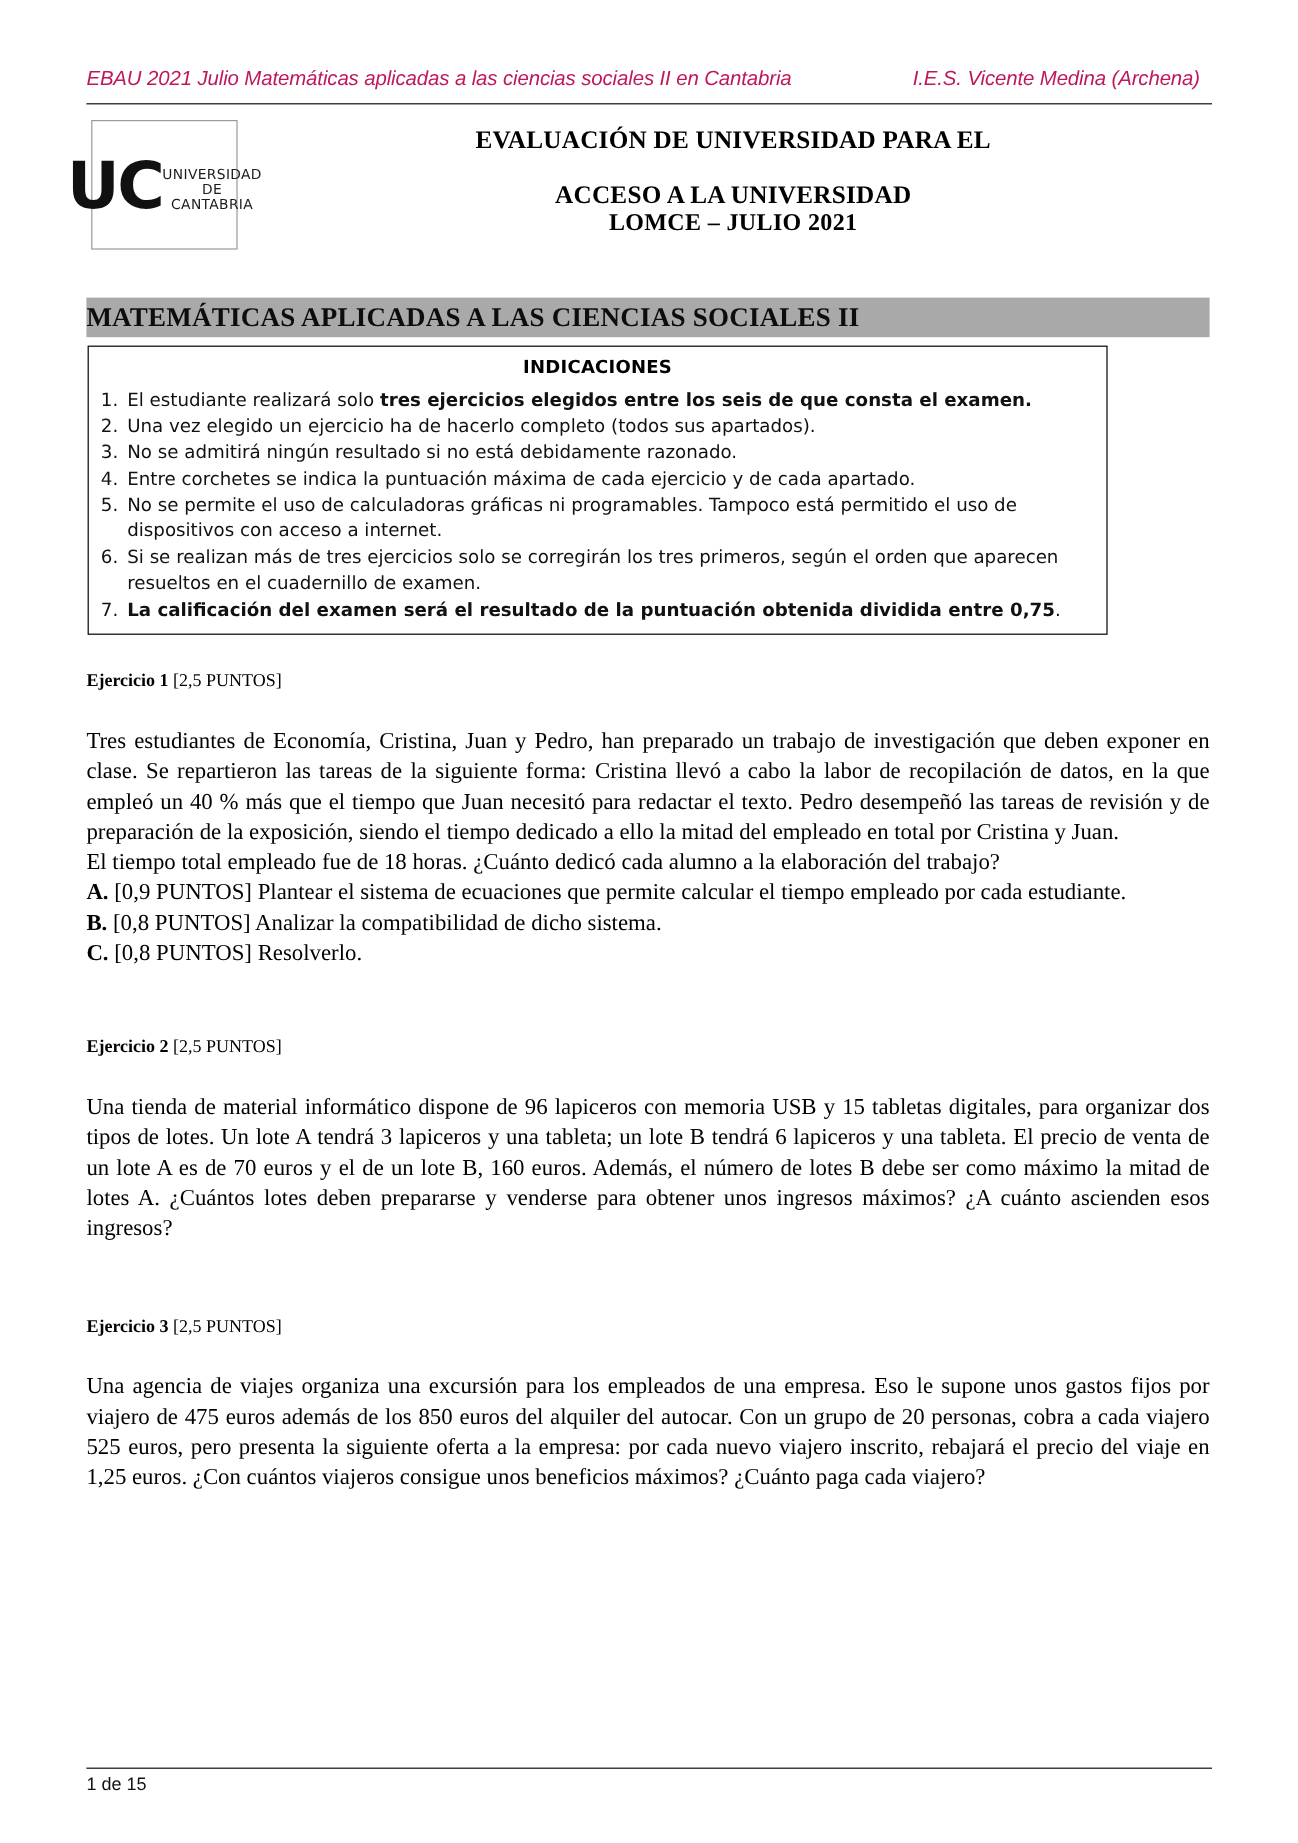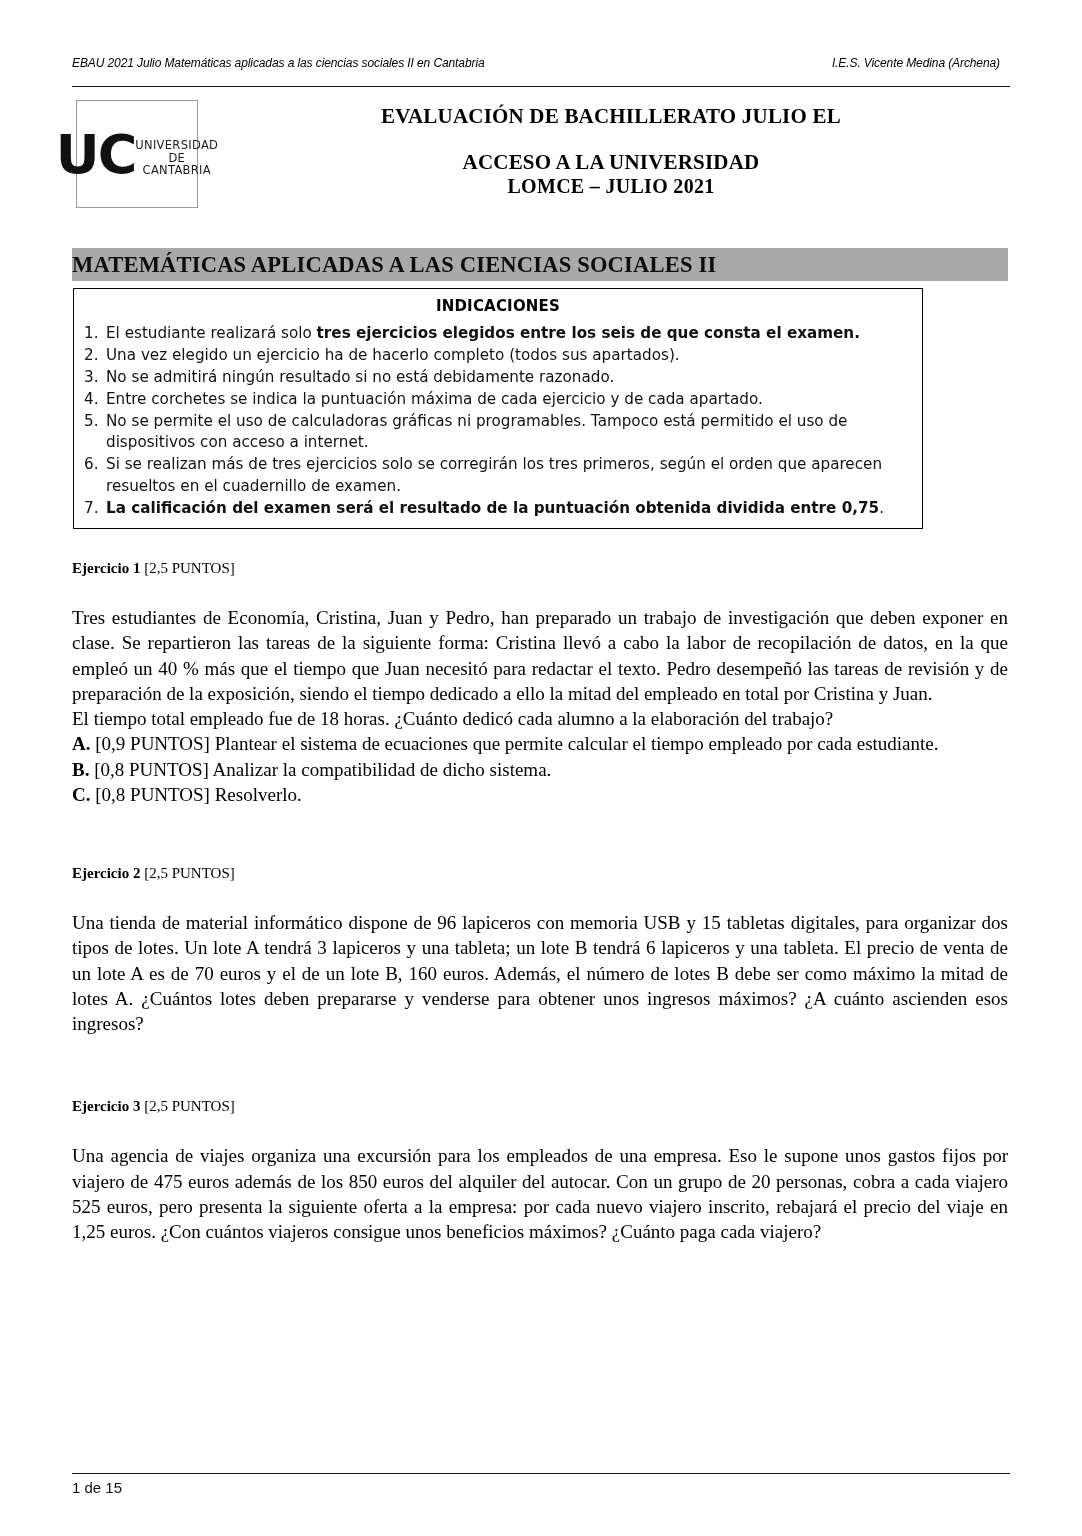--- a/index.html
+++ b/index.html
@@ -29,23 +29,23 @@
     position: absolute;
     left: 72px;
     right: 72px;
     top: 56px;
     height: 26px;
     display: flex;
     justify-content: space-between;
     align-items: flex-start;
     font-family: "Liberation Sans", sans-serif;
     font-style: italic;
-    font-size: 12px;
+    font-size: 17px;
     letter-spacing: -0.1px;
-    color: #000000;
+    color: #be185d;
     border-bottom: 1.4px solid #111;
     padding-bottom: 4px;
   }
   .runhead-right { padding-right: 10px; }
 
   
   .titleblock {
     position: absolute;
     left: 72px;
     right: 72px;
@@ -226,21 +226,21 @@
 
   <div class="titleblock">
     <div class="logo-box">
       <div class="logo-uc">UC</div>
       <div class="logo-sub">
         <div>UNIVERSIDAD</div>
         <div>DE CANTABRIA</div>
       </div>
     </div>
     <div class="title-lines">
-      <div class="title-line-1">EVALUACIÓN DE BACHILLERATO JULIO EL</div>
+      <div class="title-line-1">EVALUACIÓN DE UNIVERSIDAD PARA EL</div>
       <div class="title-line-2">ACCESO A LA UNIVERSIDAD</div>
       <div class="title-line-3">LOMCE – JULIO 2021</div>
     </div>
   </div>
 
   <div class="subject-banner">
     <span>MATEMÁTICAS APLICADAS A LAS CIENCIAS SOCIALES II</span>
   </div>
 
   <div class="ind-box">

